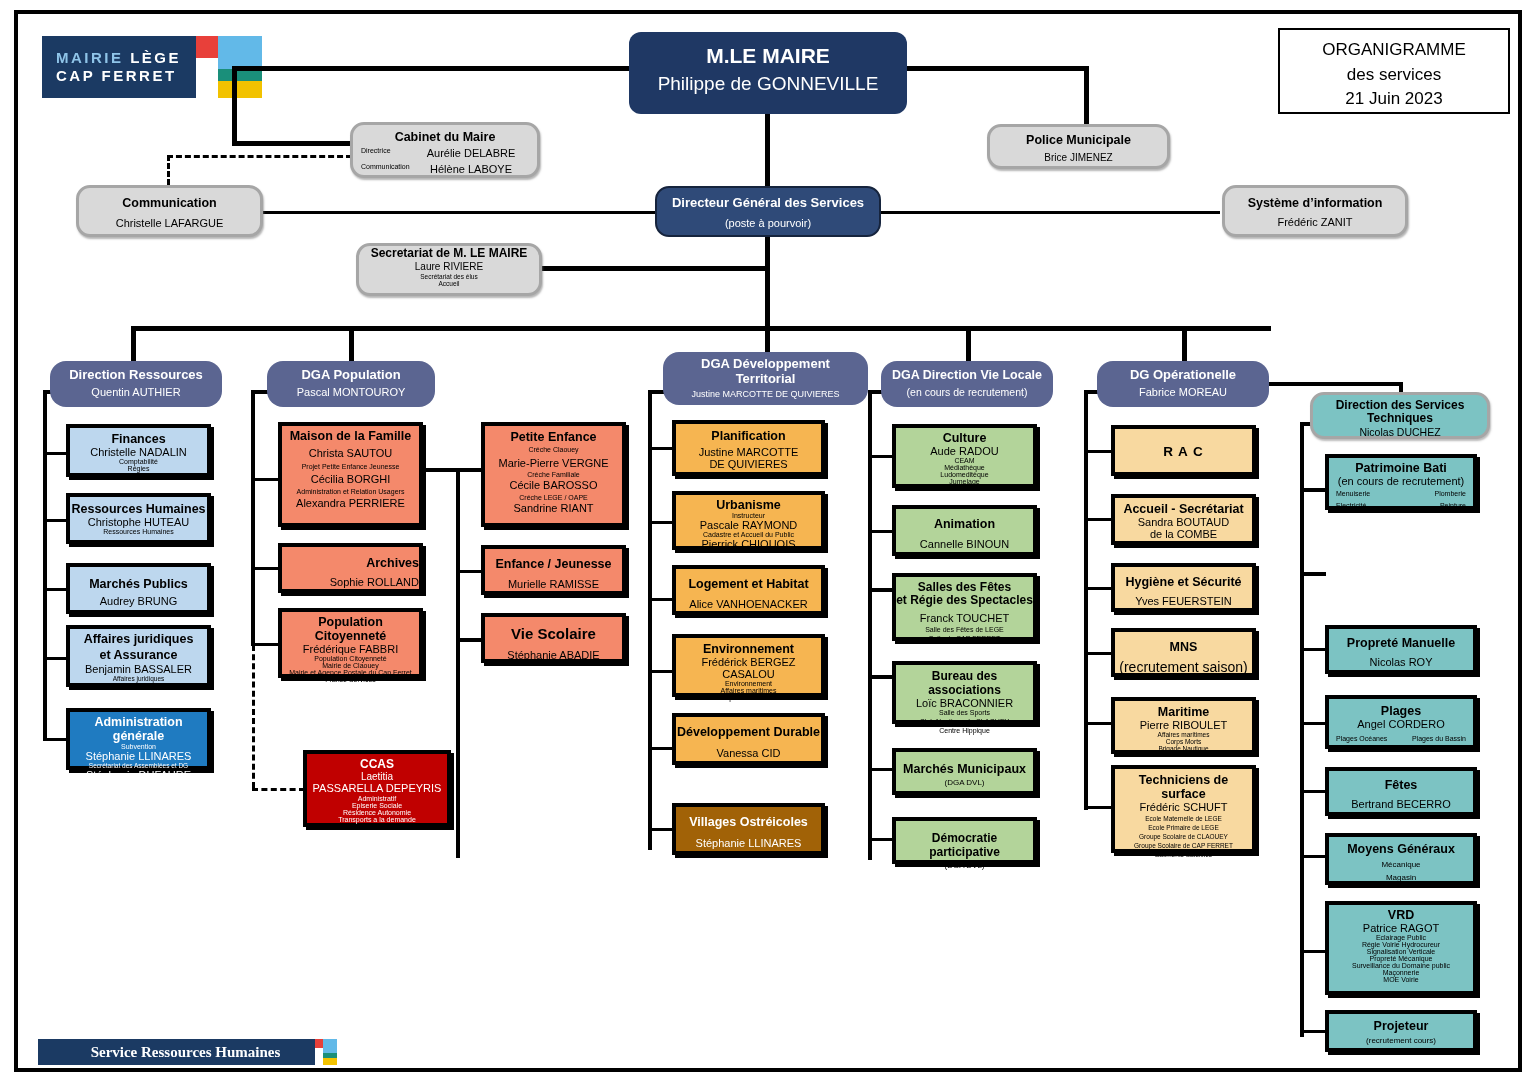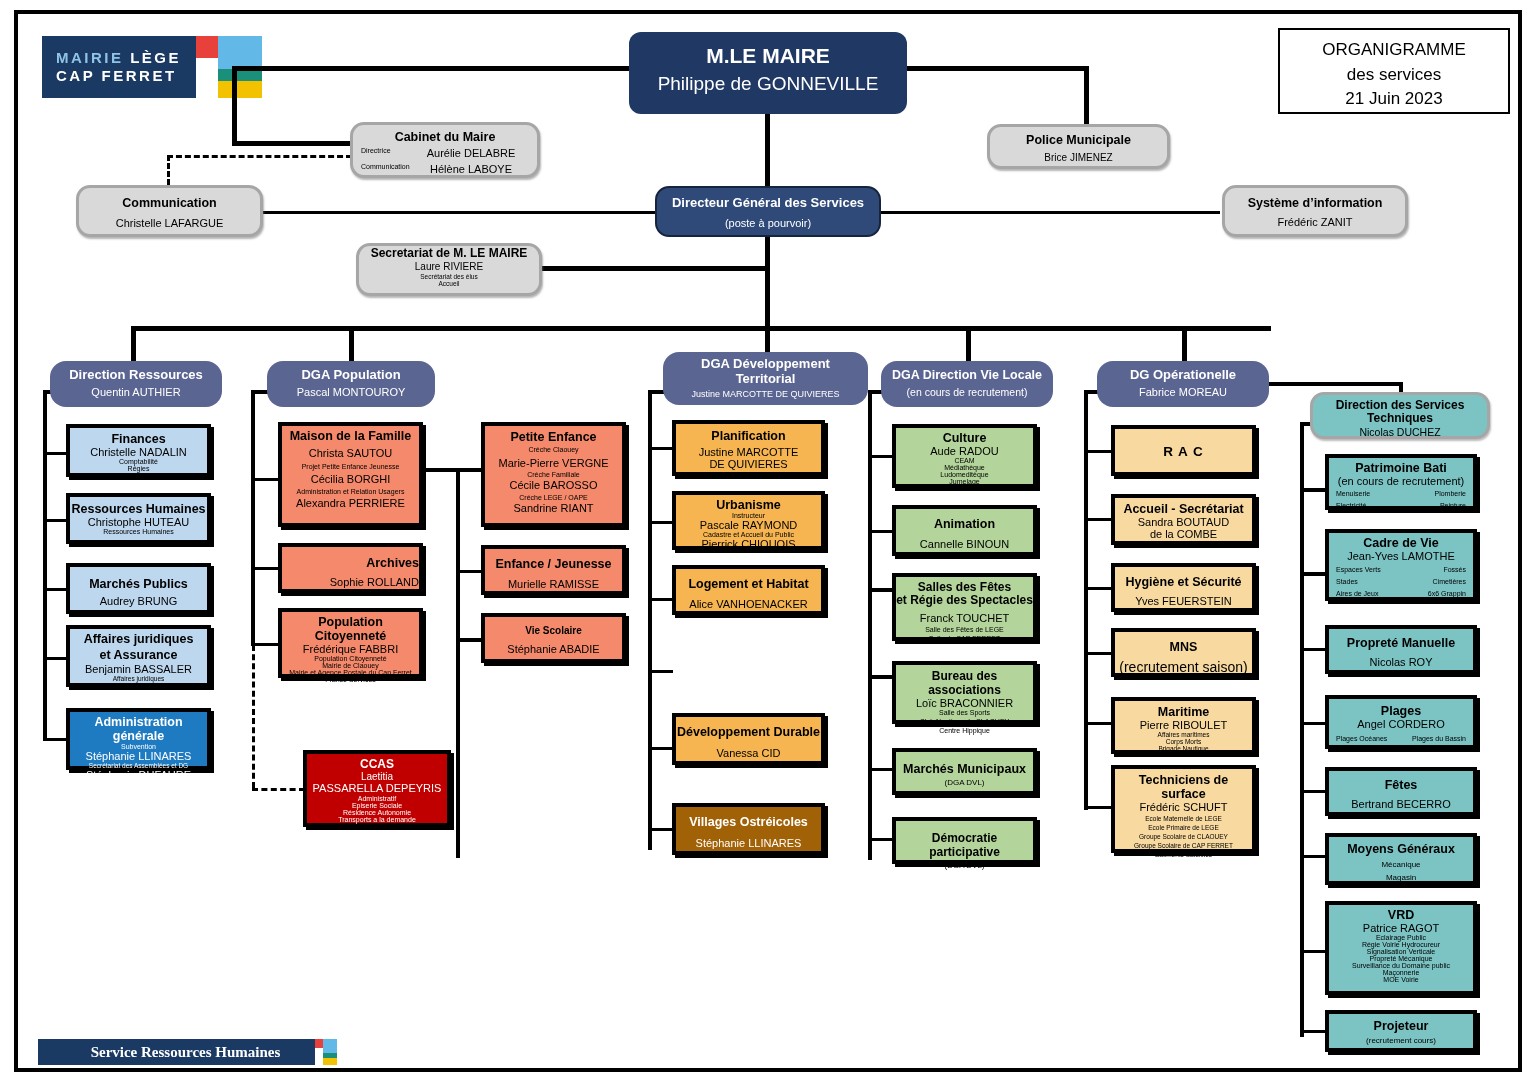--- a/index.html
+++ b/index.html
@@ -278,21 +278,21 @@
     <div class="s" style="font-size:7px;margin-top:3px;">Créche LEGE / OAPE</div>
     <div class="n" style="font-size:11px;margin-top:1px;">Sandrine RIANT</div>
   </div>
 
   <div class="node sq c-salmon" style="left:481px;top:545px;width:145px;height:50px;padding-top:8px;">
     <div class="t" style="font-size:12.5px;">Enfance / Jeunesse</div>
     <div class="n" style="font-size:11px;margin-top:7px;">Murielle RAMISSE</div>
   </div>
 
   <div class="node sq c-salmon" style="left:481px;top:613px;width:145px;height:50px;padding-top:8px;">
-    <div class="t" style="font-size:10px;">Vie Scolaire</div>
+    <div class="t" style="font-size:15px;">Vie Scolaire</div>
     <div class="n" style="font-size:11px;margin-top:7px;">Stéphanie ABADIE</div>
   </div>
 
   <div class="node sq c-red" style="left:303px;top:750px;width:148px;height:77px;padding-top:3px;">
     <div class="t" style="font-size:12px;">CCAS</div>
     <div class="n" style="font-size:10px;">Laetitia</div>
     <div class="n" style="font-size:11px;">PASSARELLA DEPEYRIS</div>
     <div class="s" style="font-size:7px;margin-top:1px;">Administratif</div>
     <div class="s" style="font-size:7px;">Episerie Sociale</div>
     <div class="s" style="font-size:7px;">Résidence Autonomie</div>
@@ -320,20 +320,27 @@
     <div class="n" style="font-size:11px;">Pascale RAYMOND</div>
     <div class="s" style="font-size:7px;">Cadastre et Accueil du Public</div>
     <div class="n" style="font-size:11px;">Pierrick CHIQUOIS</div>
   </div>
 
   <div class="node sq c-orange" style="left:672px;top:565px;width:153px;height:50px;padding-top:8px;">
     <div class="t" style="font-size:12.5px;">Logement et Habitat</div>
     <div class="n" style="font-size:11px;margin-top:7px;">Alice VANHOENACKER</div>
   </div>
 
+  <div class="node sq c-orange" style="left:672px;top:634px;width:153px;height:63px;padding-top:4px;">
+    <div class="t" style="font-size:12.5px;">Environnement</div>
+    <div class="n" style="font-size:11px;">Frédérick BERGEZ CASALOU</div>
+    <div class="s" style="font-size:7px;">Environnement</div>
+    <div class="s" style="font-size:7px;">Affaires maritimes</div>
+    <div class="s" style="font-size:7px;">Espaces Naturels</div>
+  </div>
 
   <div class="node sq c-orange" style="left:672px;top:713px;width:153px;height:52px;padding-top:8px;">
     <div class="t" style="font-size:12.5px;">Développement Durable</div>
     <div class="n" style="font-size:11px;margin-top:8px;">Vanessa CID</div>
   </div>
 
   <div class="node sq c-purple" style="left:672px;top:803px;width:153px;height:52px;padding-top:8px;">
     <div class="t" style="font-size:12.5px;">Villages Ostréicoles</div>
     <div class="n" style="font-size:11px;margin-top:8px;">Stéphanie LLINARES</div>
   </div>
@@ -451,36 +458,20 @@
     <div class="two" style="font-size:7px;margin-top:3px;">
       <span>Menuiserie</span>
       <span>Plomberie</span>
     </div>
     <div class="two" style="font-size:7px;margin-top:5px;">
       <span>Electricité</span>
       <span>Peinture</span>
     </div>
   </div>
 
-  <div class="node sq c-teal" style="left:1325px;top:529px;width:152px;height:72px;padding-top:3px;">
-    <div class="t" style="font-size:12.5px;">Cadre de Vie</div>
-    <div class="n" style="font-size:11px;">Jean-Yves LAMOTHE</div>
-    <div class="two" style="font-size:7px;margin-top:4px;">
-      <span>Espaces Verts</span>
-      <span>Fossés</span>
-    </div>
-    <div class="two" style="font-size:7px;margin-top:5px;">
-      <span>Stades</span>
-      <span>Cimetières</span>
-    </div>
-    <div class="two" style="font-size:7px;margin-top:5px;">
-      <span>Aires de Jeux</span>
-      <span>6x6 Grappin</span>
-    </div>
-  </div>
 
   <div class="node sq c-teal" style="left:1325px;top:625px;width:152px;height:49px;padding-top:7px;">
     <div class="t" style="font-size:12.5px;">Propreté Manuelle</div>
     <div class="n" style="font-size:11px;margin-top:6px;">Nicolas ROY</div>
   </div>
 
   <div class="node sq c-teal" style="left:1325px;top:695px;width:152px;height:54px;padding-top:5px;">
     <div class="t" style="font-size:12.5px;">Plages</div>
     <div class="n" style="font-size:11px;">Angel CORDERO</div>
     <div class="two" style="font-size:7px;margin-top:5px;">

